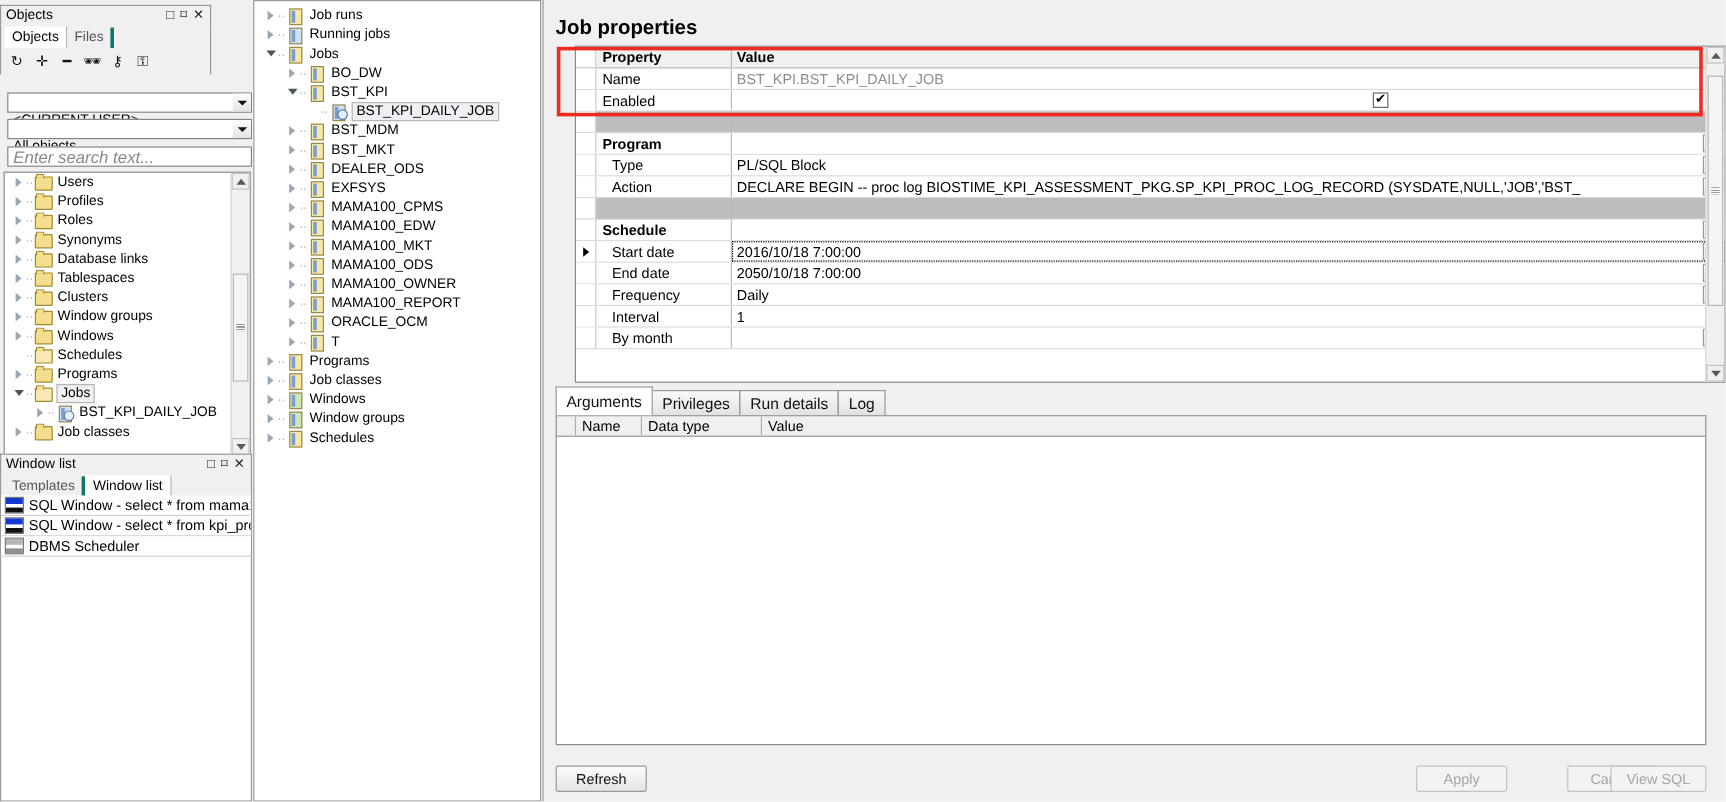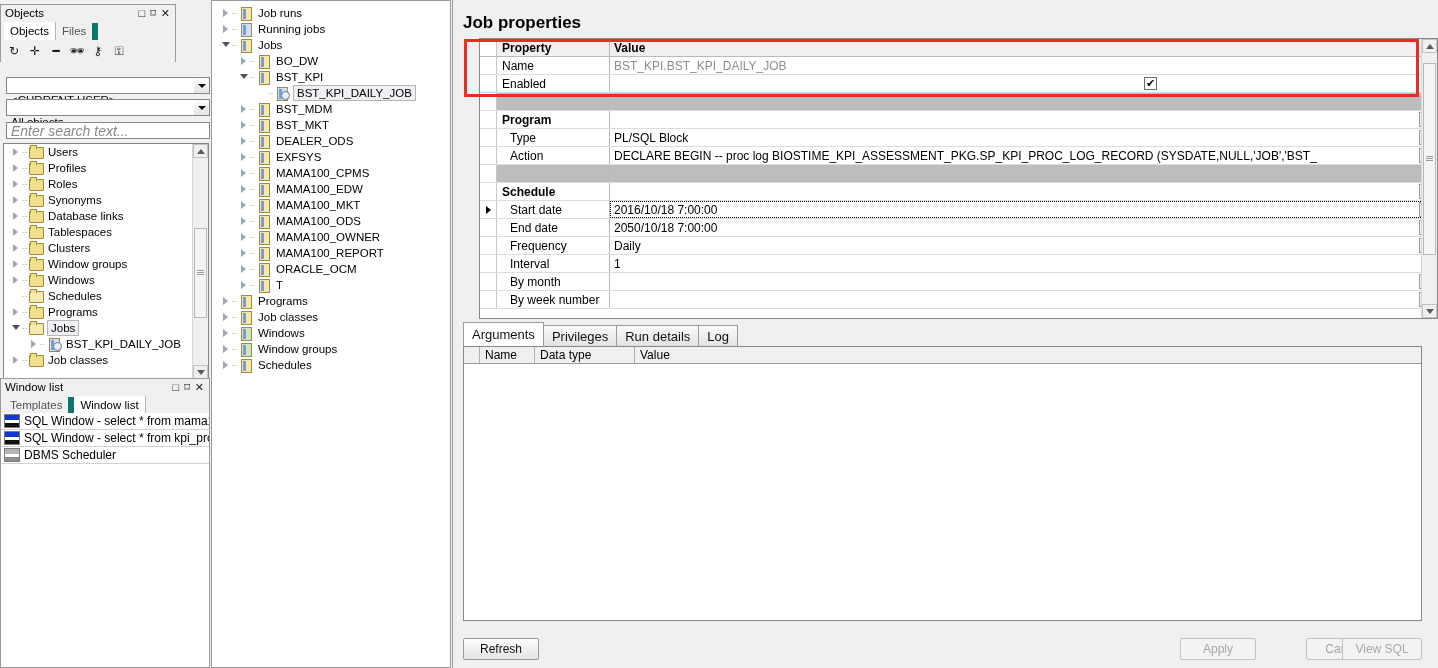--- a/index.html
+++ b/index.html
@@ -22,21 +22,21 @@
   .panel-title .t{flex:1;}
   .panel-title .btns{display:flex;gap:5px;padding-right:3px;color:#222;}
   .panel-title .btns span{font-size:11px;line-height:12px;cursor:pointer;}
 
   
   .minitabs{display:flex;align-items:flex-end;height:19px;
      border-left:1px solid #9a9a9a;border-right:1px solid #9a9a9a;background:#f0f0f0;
      padding-left:3px;box-sizing:border-box;}
   .minitab{
     height:17px;line-height:17px;padding:0 6px;font-size:11.5px;color:#555;
-    border-right:6px solid #0f766e;background:#f0f0f0;cursor:pointer;
+    border-right:3px solid #0f766e;background:#f0f0f0;cursor:pointer;
   }
   .minitab.active{color:#000;background:#ffffff;border-right:1px solid #b3b3b3;
      box-shadow:inset 0 -1px 0 #ffffff;height:18px;line-height:18px;}
 
   .toolbar{height:22px;border-left:1px solid #9a9a9a;border-right:1px solid #9a9a9a;
      background:#f0f0f0;display:flex;align-items:center;gap:7px;padding-left:6px;box-sizing:border-box;}
   .toolbar .ti{width:14px;height:14px;display:flex;align-items:center;justify-content:center;
      font-size:12px;cursor:pointer;color:#111;}
 
   .combo{
@@ -792,28 +792,20 @@
             </div>
           </div>
           <div class="grow indent">
             <div class="gsel"></div>
             <div class="gname">By month</div>
             <div class="gval">
               <span></span>
               <span class="editbtn">···</span>
             </div>
           </div>
-          <div class="grow indent">
-            <div class="gsel"></div>
-            <div class="gname">By week number</div>
-            <div class="gval">
-              <span></span>
-              <span class="editbtn">···</span>
-            </div>
-          </div>
         </div>
       <div class="vscroll" style="top:0;">
         <div class="sb up">
             <i></i>
           </div>
         <div class="thumb" style="top:24px;height:192px;">
             <b></b>
           </div>
         <div class="sb dn">
             <i></i>

